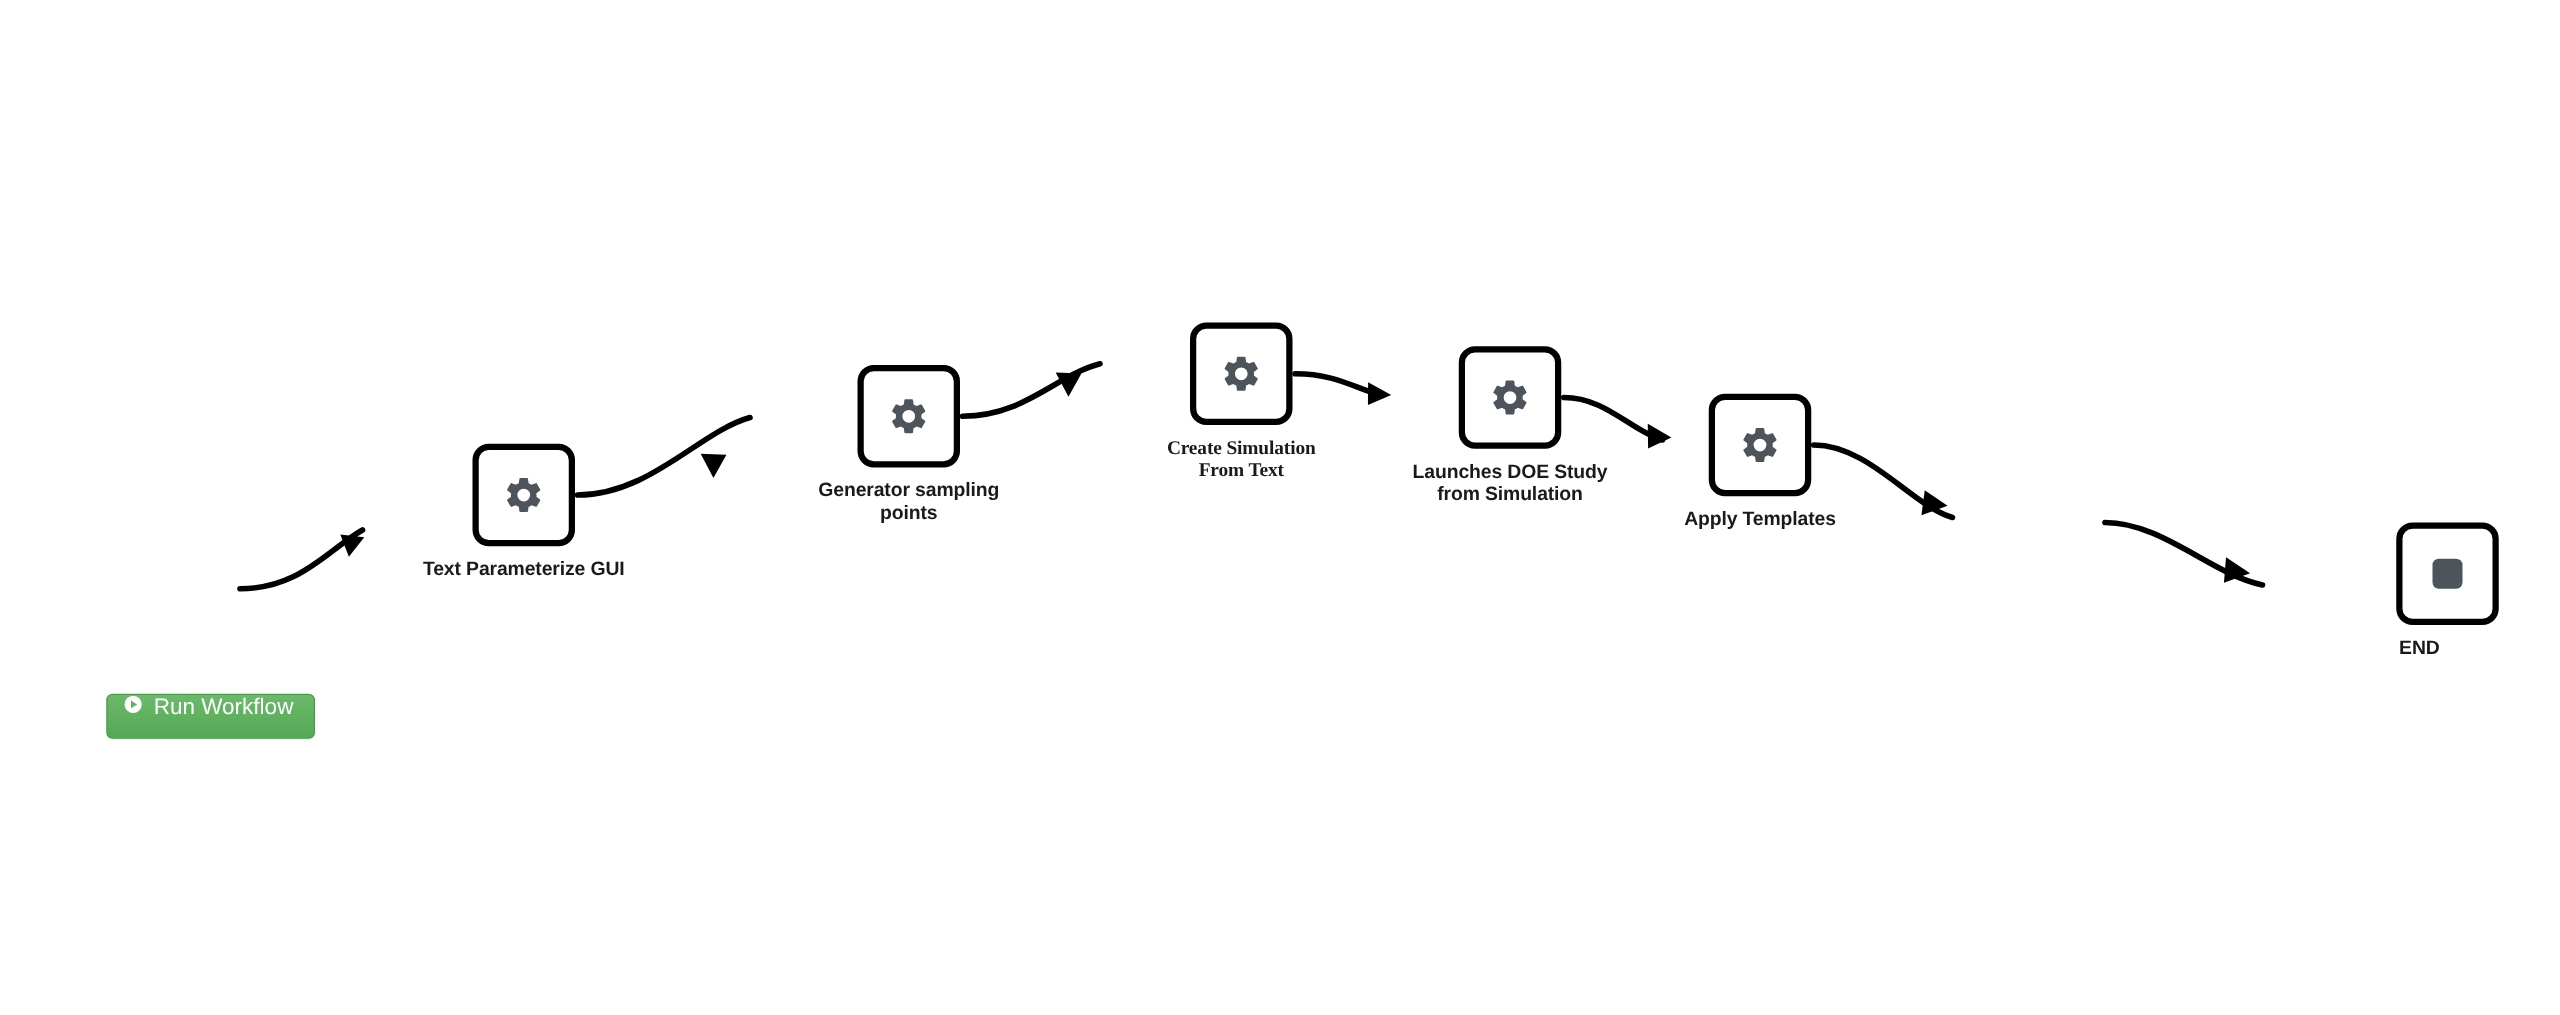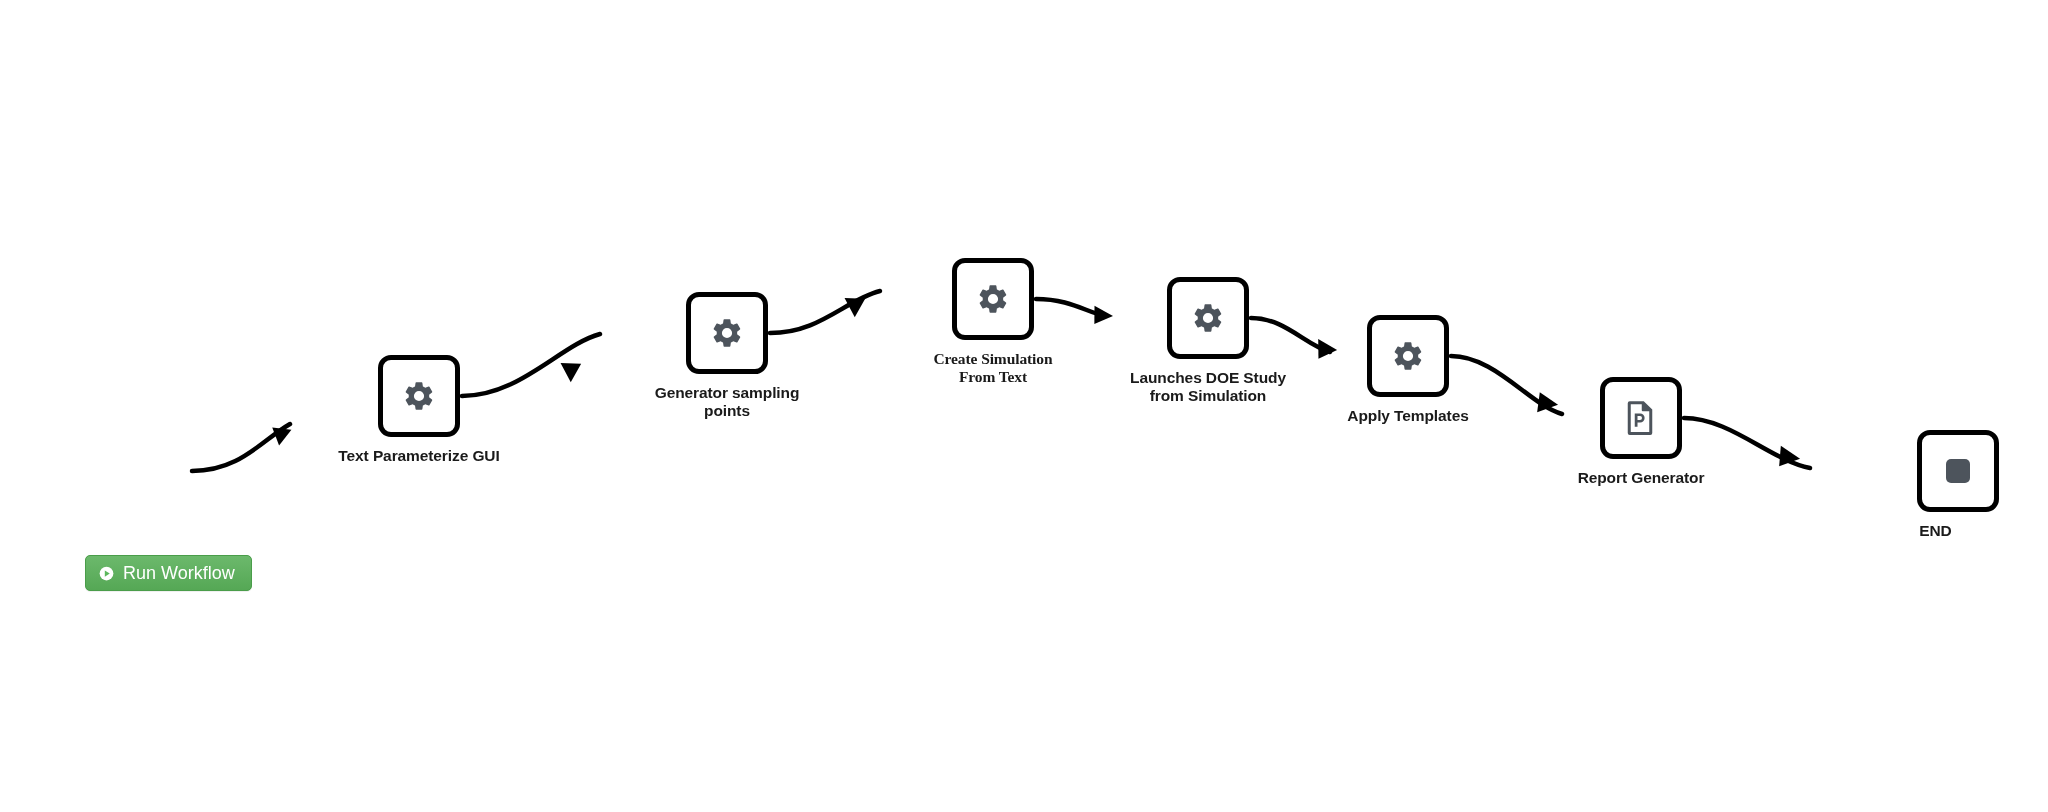--- a/index.html
+++ b/index.html
@@ -46,21 +46,21 @@
   .gear-ico{width:34px;height:34px;}
   .play-ico{width:38px;height:38px;}
   .stop-ico{width:24px;height:24px;background:#4d545c;border-radius:5px;}
   .doc-ico{width:30px;height:38px;}
   
   #run-btn{
     position:absolute;
     left:85px;top:555px;
     height:36px;
     padding:0 16px 0 13px;
-    display:flex;align-items:center;gap:9px;
+    display:flex;gap:9px;
     background:#5cb85c;
     background-image:linear-gradient(#6cb96c,#55a855);
     border:1px solid #4a9d4a;
     border-radius:5px;
     color:#ffffff;
     font-size:18px;
     font-weight:normal;
     cursor:pointer;
     box-sizing:border-box;
     z-index:10;
@@ -137,33 +137,22 @@
 
   <div class="node-wrap" style="left: 1367px; top: 315px; width: 82px; height: 82px; text-decoration: underline;">
     <div class="node">
       <svg class="ico gear-ico" viewBox="0 0 24 24">
         <path fill="#4d545c" d="M19.14 12.94a7.07 7.07 0 0 0 0-1.88l2.03-1.58a.5.5 0 0 0 .12-.64l-1.92-3.32a.5.5 0 0 0-.6-.22l-2.39.96a7.3 7.3 0 0 0-1.63-.94l-.36-2.54a.5.5 0 0 0-.5-.42h-3.84a.5.5 0 0 0-.5.42l-.36 2.54c-.59.24-1.13.56-1.63.94l-2.39-.96a.5.5 0 0 0-.6.22L2.65 8.84a.5.5 0 0 0 .12.64l2.03 1.58a7.07 7.07 0 0 0 0 1.88l-2.03 1.58a.5.5 0 0 0-.12.64l1.92 3.32c.13.22.39.31.6.22l2.39-.96c.5.38 1.04.7 1.63.94l.36 2.54c.04.24.25.42.5.42h3.84c.25 0 .46-.18.5-.42l.36-2.54c.59-.24 1.13-.56 1.63-.94l2.39.96c.21.09.47 0 .6-.22l1.92-3.32a.5.5 0 0 0-.12-.64l-2.03-1.58zM12 15.6A3.6 3.6 0 1 1 12 8.4a3.6 3.6 0 0 1 0 7.2z"></path>
       </svg>
     </div>
     <div class="node-label">Apply Templates</div>
   </div>
 
-  <div class="node-wrap" style="left: 1600px; top: 377px; width: 82px; height: 82px;">
-    <div class="node">
-      <svg class="ico doc-ico" viewBox="0 0 24 30">
-        <path fill="#4d545c" d="M3 1.6 h11.2 L21 8.2 V27 a1.6 1.6 0 0 1 -1.6 1.6 H3 A1.6 1.6 0 0 1 1.4 27 V3.2 A1.6 1.6 0 0 1 3 1.6 Z
-                                 M3.8 4 V26.2 H18.6 V9.6 h-5.2 a.8.8 0 0 1 -.8 -.8 V4 Z"></path>
-        <path fill="#4d545c" d="M14.6 4.6 L19.2 8.6 h-4.6 Z"></path>
-        <path fill="#4d545c" d="M7 11.4 h4.3 a3.6 3.6 0 0 1 0 7.2 H9.2 V22 H7 Z M9.2 13.4 v3.2 h2 a1.6 1.6 0 0 0 0 -3.2 Z"></path>
-      </svg>
-    </div>
-    <div class="node-label">Report Generator</div>
-  </div>
 
-  <div class="node-wrap" style="left: 1872px; top: 430px; width: 82px; height: 82px; padding-left: 45px;">
+  <div class="node-wrap" style="left: 1872px; top: 418px; width: 82px; height: 82px; padding-left: 45px;">
     <div class="node">
       <div class="stop-ico"></div>
     </div>
     <div class="node-label">END</div>
   </div>
 
   <div id="run-btn">
     <svg class="btn-play" viewBox="0 0 24 24">
       <circle cx="12" cy="12" r="11" fill="#ffffff"></circle>
       <path d="M9.3 7 L17.2 12 L9.3 17 Z" fill="#5cb85c"></path>

